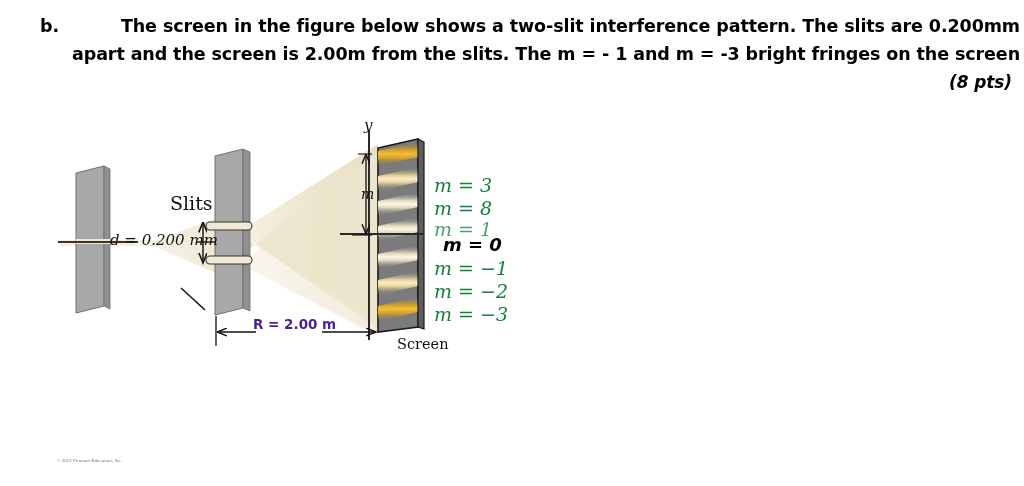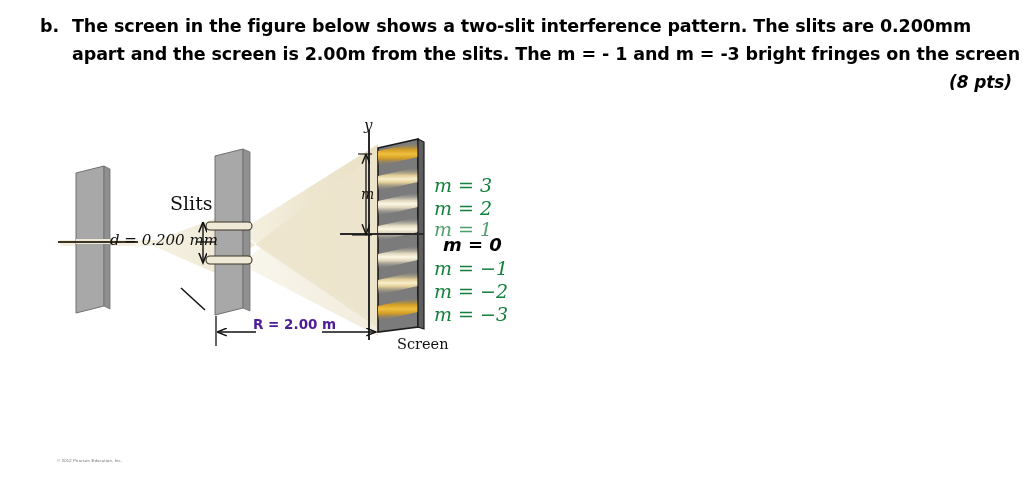--- a/index.html
+++ b/index.html
@@ -35,20 +35,21 @@
     line-height: 28px;
     font-family: "DejaVu Sans", sans-serif;
   }
   .q-body {
     flex: 1 1 auto;
     font-size: 17.5px;
     font-weight: bold;
     line-height: 28px;
     letter-spacing: -0.1px;
     font-family: "DejaVu Sans", sans-serif;
+    text-align: right;
   }
   .q-line {
     position: relative;
     white-space: nowrap;
   }
   .q-pts {
     position: absolute;
     right: 8px;
     top: 0;
     font-style: italic;
@@ -262,21 +263,21 @@
 
   <span class="lbl lbl-italic" style="left:110px; top:123px; font-size:15px;font-style:italic;">d = 0.200 mm</span>
 
   <span class="sans-dim" style="position:absolute; left:253px; top:208px;">R = 2.00 m</span>
 
   <span class="lbl" style="left:397px; top:228px; font-size:14.5px;">Screen</span>
 
   <span class="lbl lbl-italic" style="left:361px; top:78px; font-size:14px;">m</span>
 
   <span class="m-label" style="position:absolute; left:434px; top:66px;">m = 3</span>
-  <span class="m-label" style="position:absolute; left:434px; top:89px;">m = 2</span>
+  <span class="m-label" style="position:absolute; left:434px; top:89px;">m = 8</span>
   <span class="m-label m1-faded" style="position:absolute; left:434px; top:110px;">m = 1</span>
   <span class="m-zero" style="position:absolute; left:443px; top:126px;">m = 0</span>
   <span class="m-label" style="position:absolute; left:434px; top:149px;">m = −1</span>
   <span class="m-label" style="position:absolute; left:434px; top:172px;">m = −2</span>
   <span class="m-label" style="position:absolute; left:434px; top:195px;">m = −3</span>
 
   <span class="copyright">© 2012 Pearson Education, Inc.</span>
 </div>
 
 </body></html>

